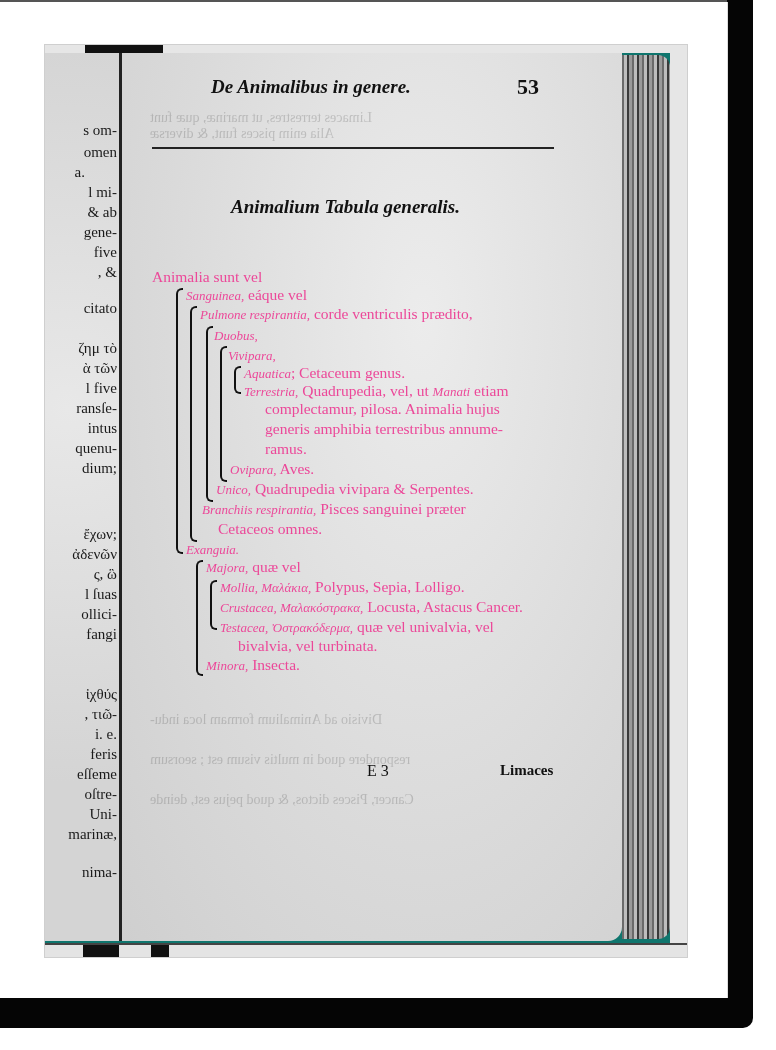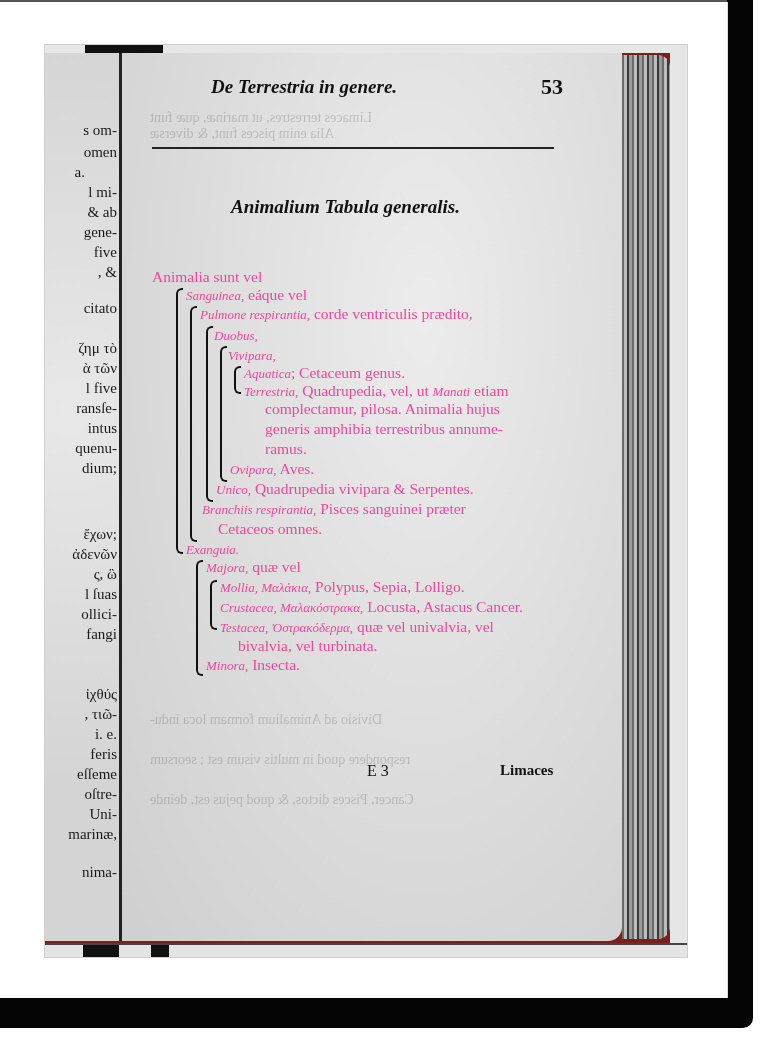--- a/index.html
+++ b/index.html
@@ -15,21 +15,21 @@
       position: absolute; left: 0; top: 998px; width: 753px; height: 30px;
       background: #050505; border-bottom-right-radius: 10px;
     }
     .frame-top-line { position: absolute; left: 0; top: 0; width: 727px; height: 2px; background: #555; }
     .mat {
       position: absolute; left: 0; top: 2px; width: 727px; height: 996px; background: #ffffff;
       border-right: 1px solid #ddd;
     }
     .photo {
       position: absolute; left: 44px; top: 44px; width: 642px; height: 912px;
-      background: #7f1d1d; border: 1px solid #cfcfcf; overflow: hidden;
+      background: #0f766e; border: 1px solid #cfcfcf; overflow: hidden;
     }
     .top-strip {
       position: absolute; left: 0; top: 0; width: 642px; height: 8px; background: #e6e6e6;
     }
     .top-strip .dark {
       position: absolute; left: 40px; top: 0; width: 78px; height: 8px; background: #111;
     }
     .bottom-strip {
       position: absolute; left: 0; bottom: 0; width: 642px; height: 12px; background: #e4e4e4;
       border-top: 2px solid #444;
@@ -63,21 +63,21 @@
     
     .lp-line {
       position: absolute; right: 2px; font-size: 15px; line-height: 15px; color: #1a1a1a; white-space: nowrap;
     }
     .lp-line.it { }
     .lp-wrap { position: absolute; left: 0; top: 0; width: 74px; height: 888px; overflow: hidden; }
 
     
     .rp { position: absolute; color: #111; white-space: nowrap; }
     .running-head { left: 211px; top: 76px; font-size: 19px; font-style: italic; font-weight: bold; }
-    .page-number { left: 517px; top: 74px; font-size: 22px; font-weight: bold; margin-left: 24px; }
+    .page-number { left: 517px; top: 74px; font-size: 22px; font-weight: bold; }
     .head-rule { position: absolute; left: 152px; top: 147px; width: 402px; height: 2px; background: #222; }
     .table-title { left: 231px; top: 196px; font-size: 19px; font-style: italic; font-weight: bold; }
 
     .tline { position: absolute; font-size: 15.5px; line-height: 17px; color: #ec4899; white-space: nowrap; }
     .tline i { font-style: italic; font-size: 13px; }
 
     .brace {
       position: absolute; border-left: 2px solid #111; border-top: 2px solid #111; border-bottom: 2px solid #111;
       border-radius: 6px 0 0 6px; width: 5px;
     }
@@ -151,21 +151,21 @@
       <div class="dark2"></div>
     </div>
 </div>
 
 <div class="bleed" style="top:110px">Limaces terrestres, ut marinæ, quæ funt</div>
 <div class="bleed" style="top:126px">Alia enim pisces funt, &amp; diversæ</div>
 <div class="bleed" style="top:712px">Divisio ad Animalium formam loca indu-</div>
 <div class="bleed" style="top:752px">respondere quod in multis visum est ; seorsum</div>
 <div class="bleed" style="top:792px">Cancer, Pisces dictos, &amp; quod pejus est, deinde</div>
 
-<div class="rp running-head">De Terrestria in genere.</div>
+<div class="rp running-head">De Animalibus in genere.</div>
 <div class="rp page-number">53</div>
 <div class="head-rule"></div>
 
 <div class="rp table-title">Animalium Tabula generalis.</div>
 
 <div>
   <div class="tline" style="left:152px;top:268px">Animalia sunt vel</div>
 
   <div class="brace" style="left:176px;top:288px;height:262px"></div>
   <div class="brace" style="left:190px;top:306px;height:232px"></div>

